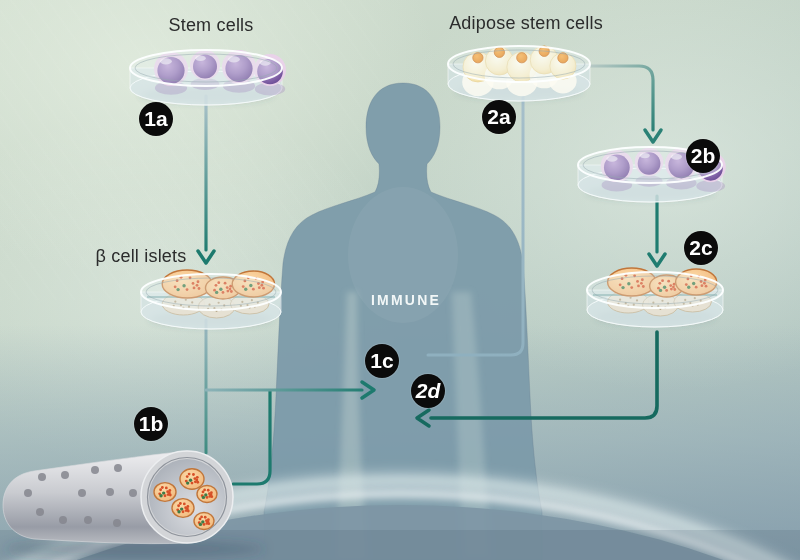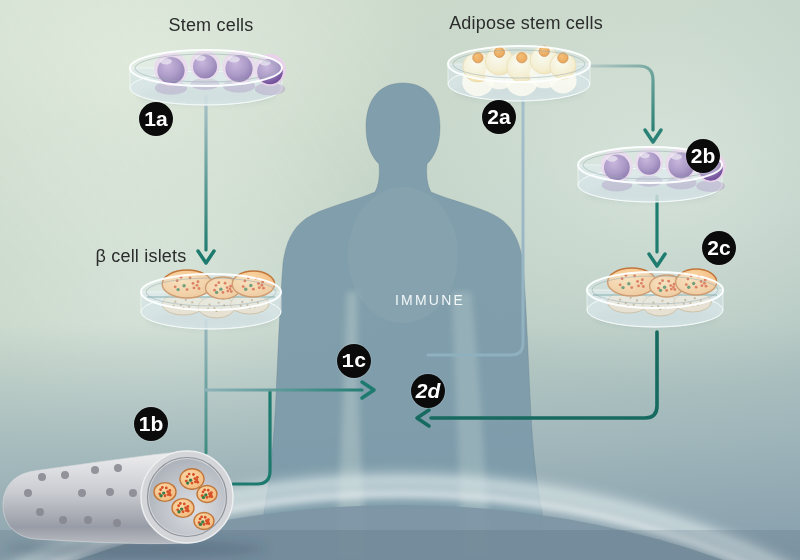--- a/index.html
+++ b/index.html
@@ -17,22 +17,22 @@
     position:absolute;left:0;top:0;width:380px;height:300px;opacity:.25;pointer-events:none;
     background:repeating-linear-gradient(55deg, rgba(255,255,255,0.10) 0 2px, rgba(255,255,255,0) 2px 15px);
   }
   svg.scene{position:absolute;left:0;top:0;}
   .dish-label{
     position:absolute;transform:translateX(-50%);
     font-size:18px;color:var(--label-text,#2b2c2c);letter-spacing:.2px;white-space:nowrap;
   }
   .immune{
     position:absolute;transform:translateX(-50%);text-align:center;
-    font-size:14px;font-weight:400;letter-spacing:2.2px;line-height:19px;
-    color:var(--immune-text,#f2f7f7);white-space:nowrap;margin-left:24px;
+    font-size:14px;font-weight:700;letter-spacing:2.2px;line-height:19px;
+    color:var(--immune-text,#f2f7f7);white-space:nowrap;
   }
   .badge{
     position:absolute;width:34px;height:34px;border-radius:50%;
     background:var(--badge-bg,#0b0b0b);color:var(--badge-text,#fff);
     display:flex;align-items:center;justify-content:center;
     font-size:21px;font-weight:700;transform:translate(-50%,-50%);
     box-shadow:0 0 0 1px rgba(255,255,255,0.12);
   }
 </style>
 </head>
@@ -479,19 +479,19 @@
   <div class="dish-label" style="left:141px;top:246px">β cell islets</div>
   <div class="dish-label" style="left:526px;top:13px">Adipose stem cells</div>
 
   <div class="immune" style="left:406px;top:291px">
     <div>IMMUNE</div>
   </div>
 
   <div id="badge-layer">
       <div class="badge" style="left: 156px; top: 119px;">1a</div>
       <div class="badge" style="left: 151px; top: 424px;">1b</div>
-      <div class="badge" style="left: 354px; top: 361px; font-family: Liberation Mono, monospace;">1c</div>
+      <div class="badge" style="left: 382px; top: 361px;">1c</div>
       <div class="badge" style="left: 499px; top: 117px; text-align: center;">2a</div>
       <div class="badge" style="left: 703px; top: 119px; margin-top: 37px;">2b</div>
-      <div class="badge" style="left: 701px; top: 248px; margin-left: 18px;">2c</div>
+      <div class="badge" style="left: 701px; top: 248px;">2c</div>
       <div class="badge" style="left: 428px; top: 391px; font-style: italic;">2d</div>
     </div>
 </div>
 
 </body></html>

